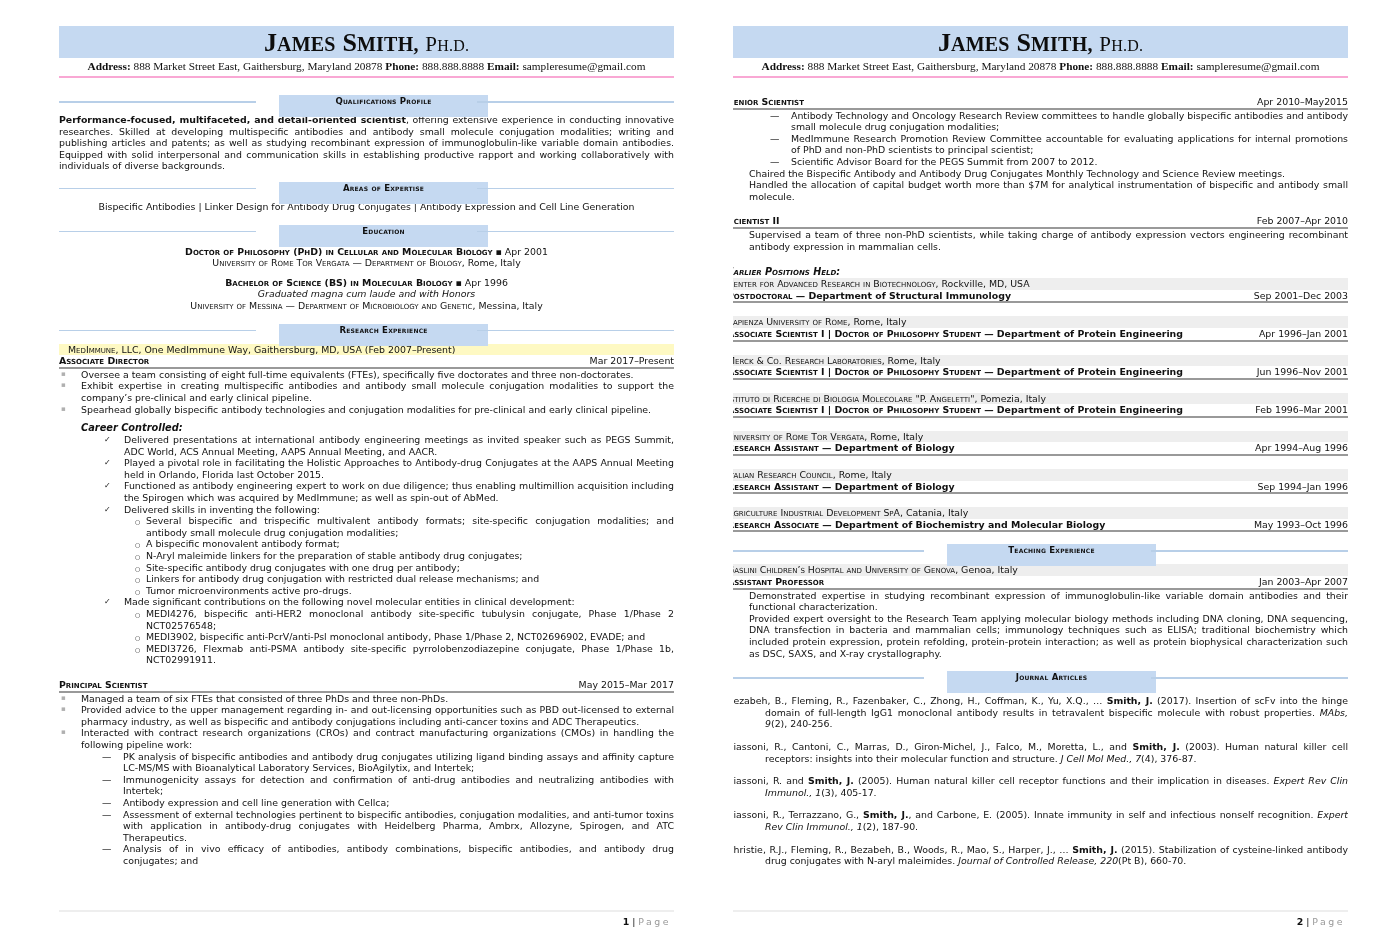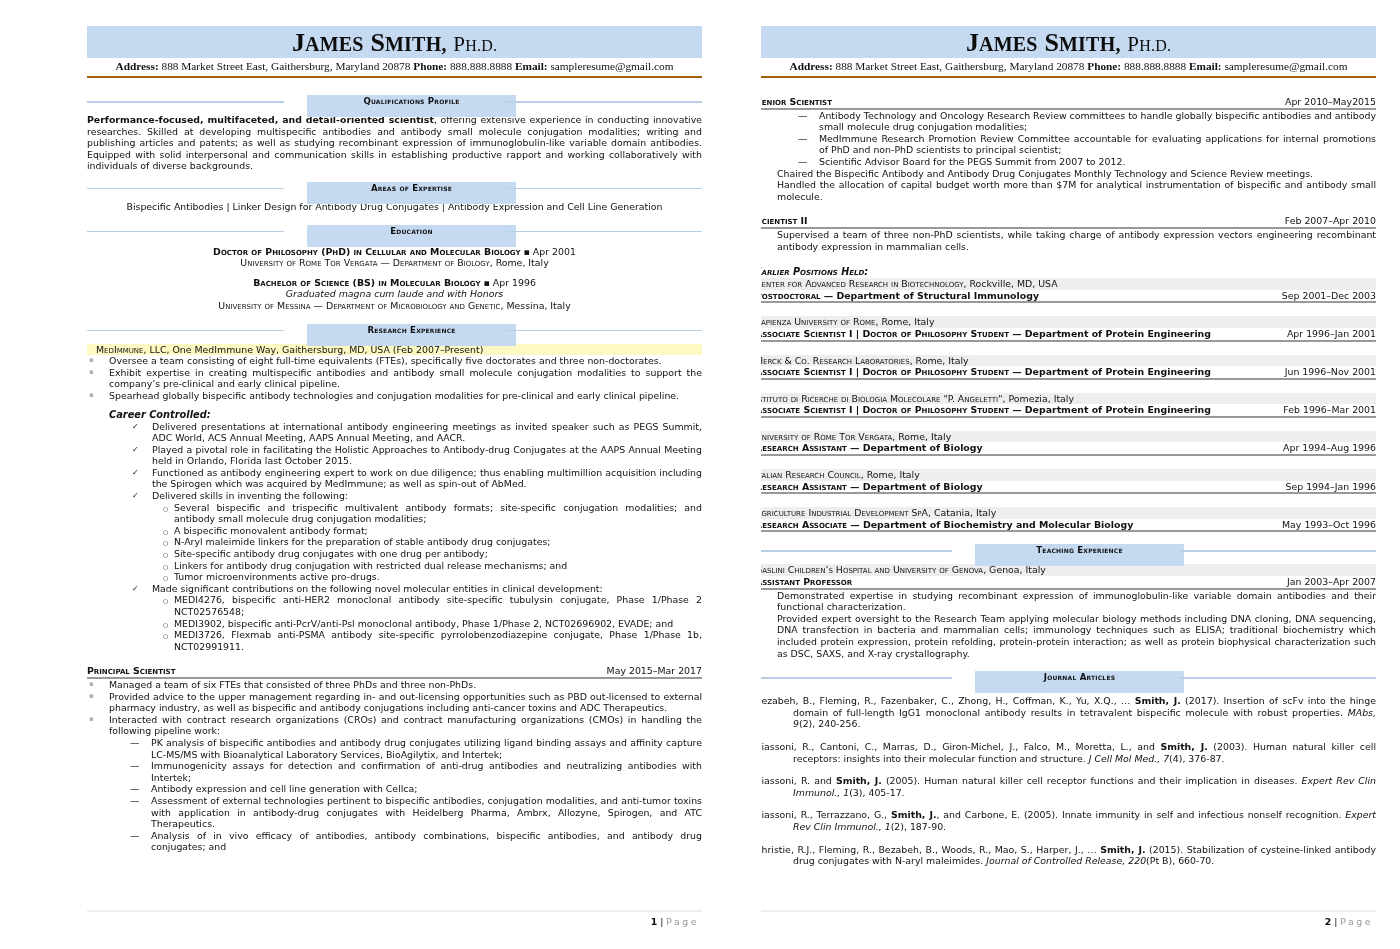--- a/index.html
+++ b/index.html
@@ -1,26 +1,26 @@
 <!DOCTYPE html>
 <html><head>
 <meta charset="utf-8">
 <style>
   * { box-sizing: border-box; margin: 0; padding: 0; }
   html, body { width: 1400px; height: 949px; background: #ffffff; overflow: hidden; }
   body { position: relative; font-family: "DejaVu Sans", sans-serif; color: #111; }
-  .page { position: absolute; top: 26px; width: 615px; height: 905px; margin-left: 28px; }
+  .page { position: absolute; top: 26px; width: 615px; height: 905px; }
   #page1 { left: 59px; }
   #page2 { left: 733px; overflow: hidden; }
   .p2inner { position: relative; left: -6px; width: 621px; }
   .namebar { background: #c5d9f1; height: 32px; text-align: center; font-family: "Liberation Serif", serif; font-weight: bold; font-size: 26px; line-height: 34px; letter-spacing: 0.2px; color: #0d0d0d; }
   .namebar .sc { font-size: 20px; }
   .namebar .cred { font-weight: normal; font-size: 21px; }
   .namebar .cred .sc2 { font-size: 16px; }
-  .contact { font-family: "Liberation Serif", serif; font-size: 11.3px; text-align: center; padding: 2px 0 3px; border-bottom: 2px solid #a16207; line-height: 13px; }
+  .contact { font-family: "Liberation Serif", serif; font-size: 11.3px; text-align: center; padding: 2px 0 3px; border-bottom: 2px solid #f9a8d4; line-height: 13px; }
   .contact b { font-weight: bold; }
   .sechead { position: relative; height: 12px; margin: 18px 0 7px; }
   .sechead .line { position: absolute; top: 6px; height: 1.5px; background: #b8cfe8; }
   .sechead .line.l { left: 0; width: 197px; }
   .sechead .line.r { right: 0; width: 197px; }
   .sechead .box { position: absolute; left: 220px; width: 209px; height: 22px; background: #c5d9f1; text-align: center; font-size: 8.6px; font-weight: bold; line-height: 12px; letter-spacing: 0.2px; font-variant: small-caps; }
   .txt { font-size: 9.4px; line-height: 11.6px; text-align: justify; }
   .center { text-align: center; font-size: 9.4px; line-height: 11.6px; }
   .sc-b { font-variant: small-caps; font-weight: bold; }
   .sc-n { font-variant: small-caps; }
@@ -97,20 +97,24 @@
     <div><i>Graduated magna cum laude and with Honors</i></div>
     <div><span class="sc-n">University of Messina — Department of Microbiology and Genetic</span><span>, Messina, Italy</span></div>
   </div>
 
   <div class="sechead" style="margin-top:12px;margin-bottom:6px">
     <div class="line l"></div>
     <div class="box">Research Experience</div>
     <div class="line r"></div>
   </div>
   <div class="orgline" style="margin-top:8px"><span class="sc-n">MedImmune</span><span>, LLC, One MedImmune Way, Gaithersburg, MD, USA (Feb 2007–Present)</span></div>
+  <div class="roleline">
+    <span class="title">Associate Director</span>
+    <span>Mar 2017–Present</span>
+  </div>
   <ul class="bul">
     <li>Oversee a team consisting of eight full-time equivalents (FTEs), specifically five doctorates and three non-doctorates.</li>
     <li>Exhibit expertise in creating multispecific antibodies and antibody small molecule conjugation modalities to support the company’s pre-clinical and early clinical pipeline.</li>
     <li>Spearhead globally bispecific antibody technologies and conjugation modalities for pre-clinical and early clinical pipeline.</li>
   </ul>
   <div class="hl-title">Career Controlled:</div>
   <ul class="chk">
     <li>Delivered presentations at international antibody engineering meetings as invited speaker such as PEGS Summit, ADC World, ACS Annual Meeting, AAPS Annual Meeting, and AACR.</li>
     <li>Played a pivotal role in facilitating the Holistic Approaches to Antibody-drug Conjugates at the AAPS Annual Meeting held in Orlando, Florida last October 2015.</li>
     <li>Functioned as antibody engineering expert to work on due diligence; thus enabling multimillion acquisition including the Spirogen which was acquired by MedImmune; as well as spin-out of AbMed.</li>

